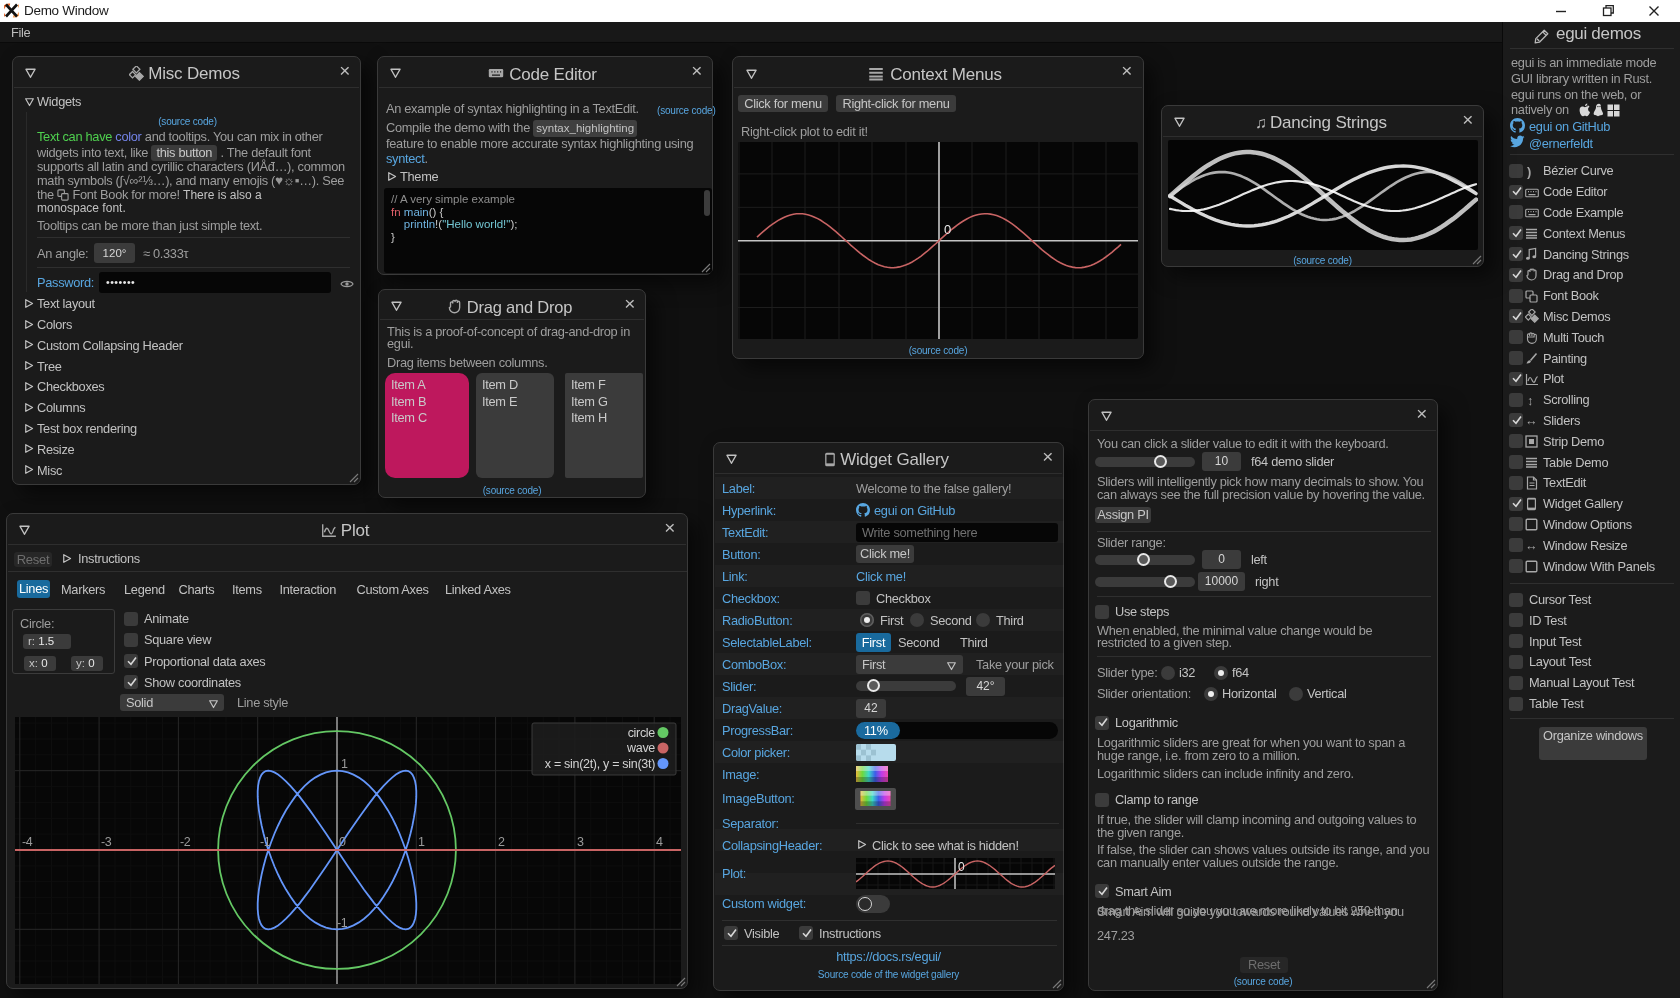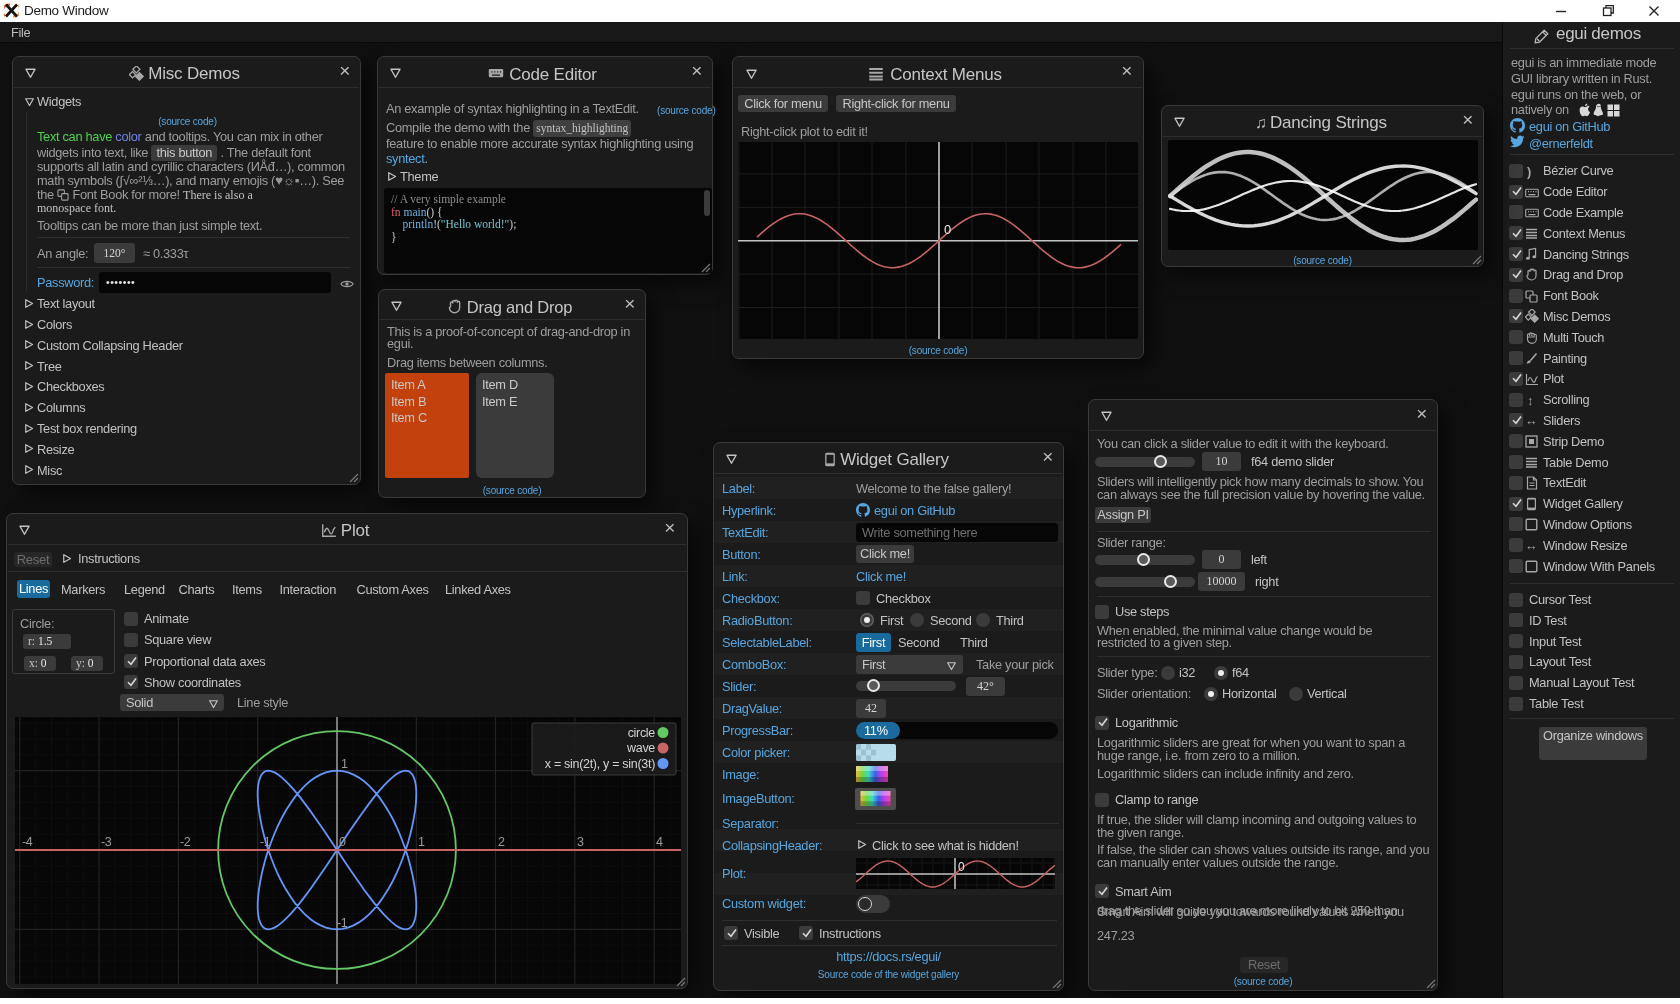--- a/index.html
+++ b/index.html
@@ -10,21 +10,21 @@
 .title{position:absolute;left:0;width:100%;text-align:center;top:7px;font-size:17px;color:#c6c6c6;letter-spacing:-0.2px}
 .xbtn{position:absolute;font-size:19px;color:#bcbcbc;line-height:16px}
 .sep{position:absolute;height:1px;background:#2f2f2f}
 .vsep{position:absolute;width:1px;background:#2f2f2f}
 .lbl{position:absolute;white-space:nowrap;line-height:15px}
 .btn{position:absolute;background:#3b3b3b;border-radius:3px;color:#c6c6c6;text-align:center;white-space:nowrap}
 .chk{position:absolute;width:14px;height:14px;background:#3b3b3b;border-radius:3px}
 .rad{position:absolute;width:14px;height:14px;background:#3b3b3b;border-radius:50%}
 .dot{position:absolute;left:4px;top:4px;width:6px;height:6px;border-radius:50%;background:#f0f0f0}
 .blue{color:#58a6e0}
-.mono{font-family:Liberation Serif, serif;font-size:11.5px;letter-spacing:0}
+.mono{font-family:Liberation Sans, sans-serif;font-size:11.5px;letter-spacing:0}
 .wt{color:#c2c2c2}
 .small{font-size:10px;letter-spacing:-0.2px}
 svg{position:absolute;display:block}
 .ibtn{display:inline-block;background:#3b3b3b;border-radius:3px;color:#c9c9c9;padding:0 5px;line-height:16px}
 .ichip{display:inline-block;background:#3b3b3b;border-radius:3px;color:#c9c9c9}
 </style></head><body>
 
 <div class="abs" style="left:0;top:0;width:1680px;height:22px;background:#fff">
 <svg width="15" height="15" style="left:4px;top:3px" viewBox="0 0 15 15">
       <path d="M1 13 A6.5 6.5 0 0 1 6 1.6" stroke="#e8682c" stroke-width="2.2" fill="none"></path>
@@ -357,28 +357,33 @@
         <path d="M1.8 3 L10.2 3 L6 10.4 Z" fill="none" stroke="#c2c2c2" stroke-width="1.3" stroke-linejoin="round"></path>
       </svg>
 <div class="title" style="font-size:16.5px"><svg style="position:relative;display:inline-block;top:2px;left:-5px" width="15" height="16" viewBox="0 0 13 14">
           <path d="M3 7 V3.5 a1 1 0 0 1 2 0 V2.2 a1 1 0 0 1 2 0 V2 a1 1 0 0 1 2 0 v1 a1 1 0 0 1 2 0 v4.5 a4.5 4.5 0 0 1 -9 0 Z" fill="none" stroke="#a8a8a8" stroke-width="1.2" stroke-linejoin="round"></path>
         </svg>Drag and Drop</div>
 <div class="xbtn" style="right:10px;top:6px">×</div>
 <div class="tsep" style="top:29px"></div>
 <div class="lbl" style="left:8px;top:33.5px">This is a proof-of-concept of drag-and-drop in</div>
 <div class="lbl" style="left:8px;top:45.5px">egui.</div>
 <div class="lbl" style="left:8px;top:65px">Drag items between columns.</div>
-<div class="abs" style="left:6px;top:83px;width:84px;height:105px;background:#c2410c;border-radius:2px">
+<div class="abs" style="left:6px;top:83px;width:84px;height:105px;background:#be185d;border-radius:10px">
 <div class="lbl" style="left:6px;top:4.0px;color:#c9c9c9">Item A</div>
 <div class="lbl" style="left:6px;top:20.7px;color:#c9c9c9">Item B</div>
 <div class="lbl" style="left:6px;top:37.4px;color:#c9c9c9">Item C</div>
 </div>
 <div class="abs" style="left:97px;top:83px;width:78px;height:105px;background:#3b3b3b;border-radius:6px">
 <div class="lbl" style="left:6px;top:4.0px;color:#c9c9c9">Item D</div>
 <div class="lbl" style="left:6px;top:20.7px;color:#c9c9c9">Item E</div>
+</div>
+<div class="abs" style="left:186px;top:83px;width:78px;height:105px;background:#3b3b3b;border-radius:2px">
+<div class="lbl" style="left:6px;top:4.0px;color:#c9c9c9">Item F</div>
+<div class="lbl" style="left:6px;top:20.7px;color:#c9c9c9">Item G</div>
+<div class="lbl" style="left:6px;top:37.4px;color:#c9c9c9">Item H</div>
 </div>
 <div class="lbl blue small" style="left:0;width:100%;text-align:center;top:193px">(source code)</div>
 </div>
 
 <div class="win" style="left:732px;top:34px;width:412px;height:303px">
 <svg width="13" height="13" style="left:12px;top:10px" viewBox="0 0 12 12">
         <path d="M1.8 3 L10.2 3 L6 10.4 Z" fill="none" stroke="#c2c2c2" stroke-width="1.3" stroke-linejoin="round"></path>
       </svg>
 <div class="title"><svg style="position:relative;display:inline-block;top:2px;left:-6px" width="16" height="16" viewBox="0 0 13 13">
           <path d="M1 2.5 h11 M1 5.5 h11 M1 8.5 h11 M1 11 h11" stroke="#a8a8a8" stroke-width="1.7"></path>

